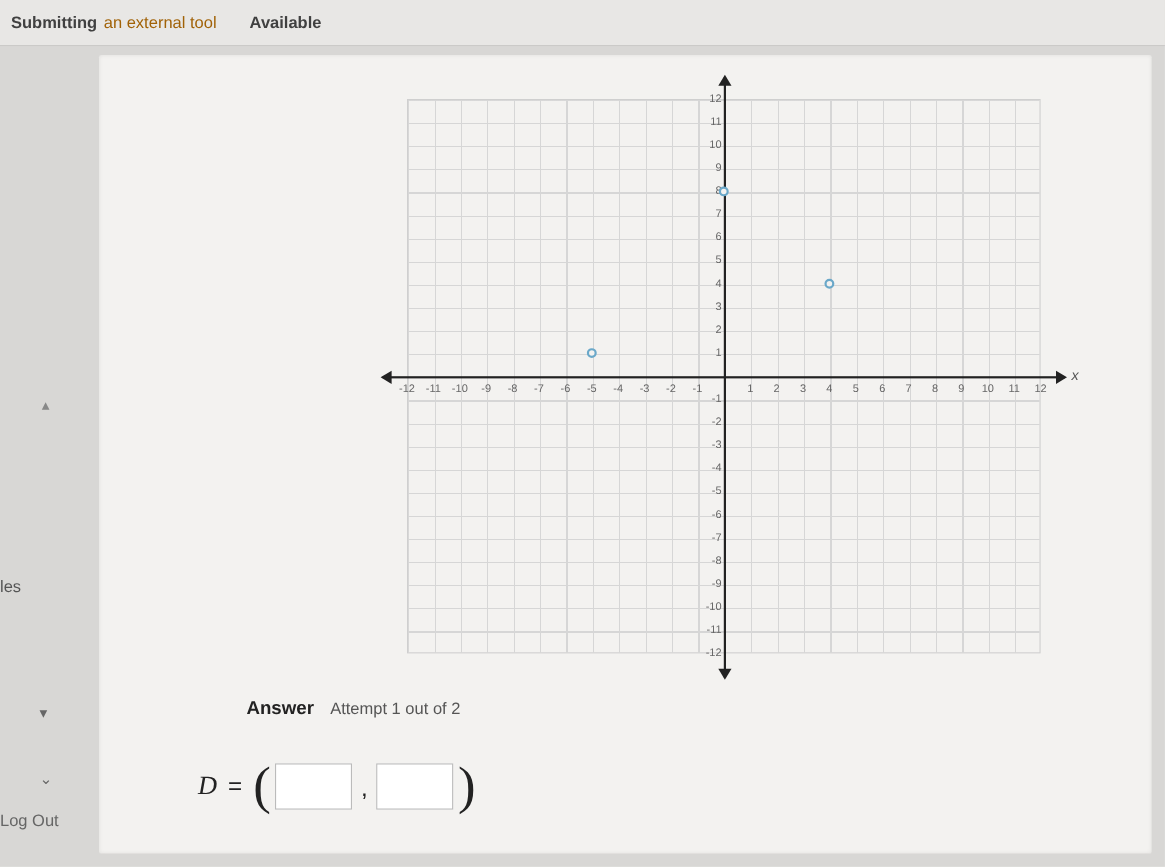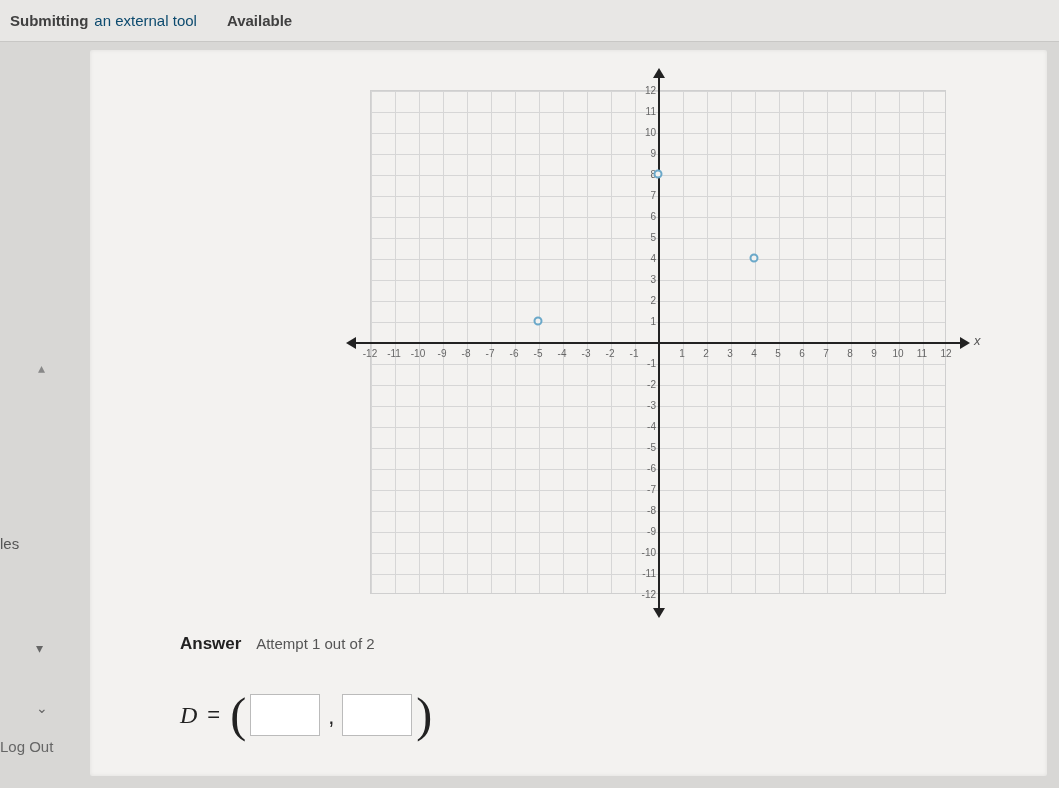--- a/index.html
+++ b/index.html
@@ -17,39 +17,39 @@
     height: 42px;
     background: #e8e7e5;
     border-bottom: 1px solid #c8c7c5;
     display: flex;
     align-items: center;
     padding: 0 10px;
     font-size: 15px;
     color: #555;
   }
   .topbar .label { font-weight: 600; margin-right: 6px; color:#404040;}
-  .topbar .val { color:#0c4a6e; margin-right: 30px;}
+  .topbar .val { color:#a16207; margin-right: 30px;}
   .sidebar-fragment {
     position: absolute;
     left: 0;
     top: 300px;
     width: 55px;
     height: 460px;
     color: #555;
     font-size: 14px;
   }
   .sidebar-fragment .scroll-hint {
     position: absolute;
     top: 60px;
     left: 38px;
     color: #888;
   }
   .sidebar-fragment .les {
     position: absolute;
-    top: 235px;
+    top: 225px;
     left: 0;
     font-size: 15px;
   }
   .sidebar-fragment .caret-down {
     position:absolute;
     top: 340px;
     left: 36px;
     font-size: 14px;
     color:#666;
   }
@@ -168,20 +168,21 @@
   }
   
   .answer-area {
     position: absolute;
     left: 90px;
     bottom: 40px;
   }
   .answer-title{
     font-size: 17px;
     color: #222;
+    margin-left: 44px;
   }
   .answer-title strong { font-weight: 700; margin-right: 10px;}
   .answer-title span { color:#555; font-size:15px;}
   .answer-row {
     margin-top: 40px;
     display: flex;
     align-items: center;
     gap: 4px;
   }
   .var-label {

